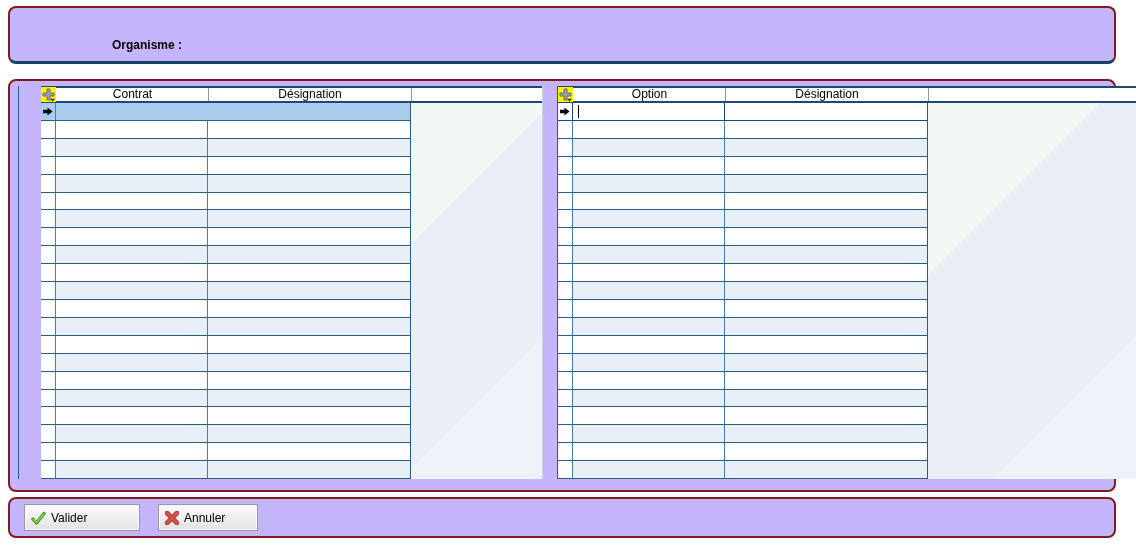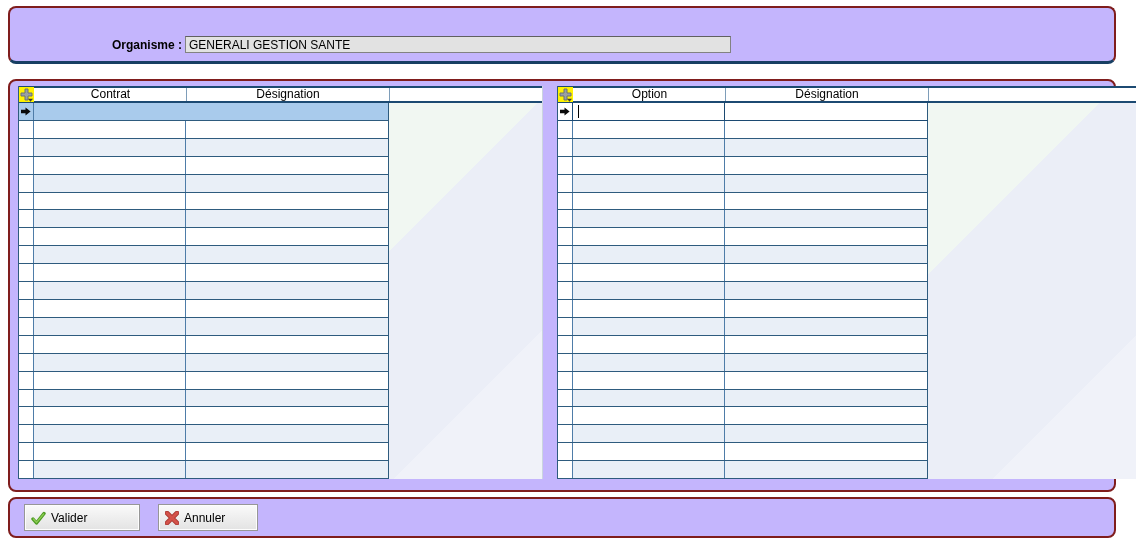--- a/index.html
+++ b/index.html
@@ -20,21 +20,21 @@
     padding:0 3px; }
 
   
   .group-panel { left:8px; top:79px; width:1108px; height:413px; }
   .group-title { position:absolute; top:-11px; left:50%; transform:translateX(-50%);
     background:#fff; padding:0 7px; font-weight:bold; white-space:nowrap; }
 
   
   .grid { position:absolute; top:5px; border-left:1px solid #2E5B7E;
     border-right:1px solid #CBD5DF; }
-  .grid-contracts { left:8px;  width:525px; height:393px; }
+  .grid-contracts { left:8px;  width:525px; height:393px;padding-left:22px; }
   .grid-options  { left:547px; width:608px; height:393px; }
 
   .grid-header { height:17px; display:flex; align-items:stretch; background:#fff;
     border-top:2px solid #1C4A72; border-bottom:2px solid #1C4A72; }
   .hdr-corner { width:16px; position:relative; }
   .hdr-corner svg { position:absolute; left:0; top:-1px; }
   .hdr-cell { line-height:13px; text-align:center; border-right:1px solid #7E9DB9; }
   .hdr-a { width:152px; } .hdr-b { width:203px; }
   .hdr-fill { flex:1; border-right:none; }
 
@@ -61,21 +61,20 @@
     box-shadow:inset 0 0 0 1px #FDFDFD; font-family:"Liberation Sans",sans-serif;
     font-size:12px; color:#000; cursor:default; }
   .btn-valider { width:116px; }
   .btn-annuler { width:100px; margin-left:18px; }
 </style>
 </head>
 <body>
 
 <div class="panel top-panel">
   <div class="org-label">Organisme :</div>
-  <input class="org-input" type="text" readonly="" value="GENERALI GESTION SANTE" style="">
 </div>
 
 <div class="panel group-panel">
 
   <div class="grid grid-contracts">
     <div class="grid-header">
       <div class="hdr-corner">
         <svg width="15" height="15">
           <rect width="15" height="15" fill="#FFF200"></rect>
           <path d="M6 2 h3 v4 h4 v3 h-4 v4 h-3 v-4 H2 v-3 h4 z" fill="#9AA0A4" stroke="#6B7074" stroke-width="1"></path>

